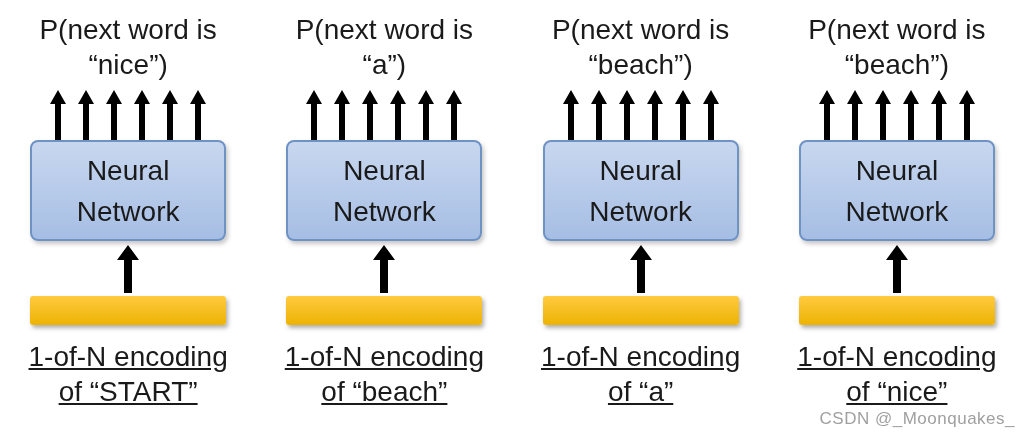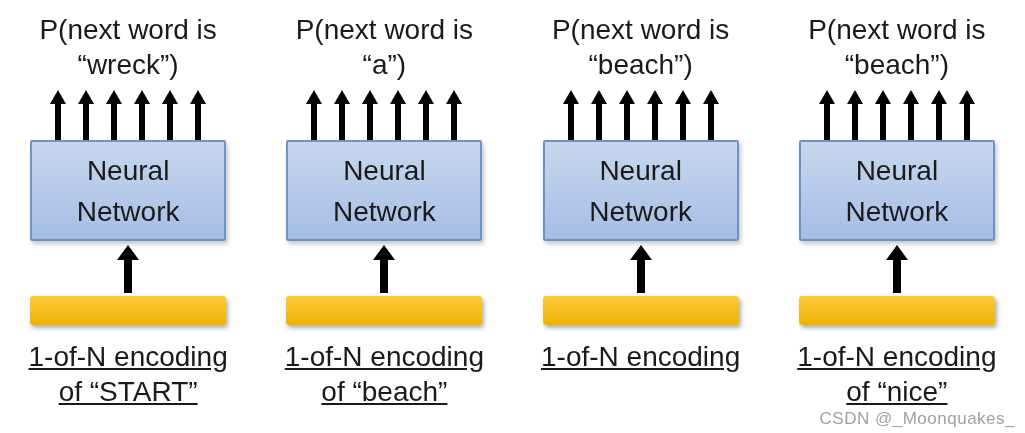--- a/index.html
+++ b/index.html
@@ -46,21 +46,21 @@
     display: flex;
     align-items: flex-end;
     gap: 12px;
   }
   .arrows-out svg { display: block; }
   .arrow-fill { fill: var(--arrow); }
   .nn-box {
     width: 196px;
     height: 101px;
     border: 2px solid var(--box-border);
-    border-radius: 2px;
+    border-radius: 8px;
     background: linear-gradient(to bottom, var(--box-fill-top), var(--box-fill-bottom));
     box-shadow: 2px 3px 4px rgba(130,130,130,0.45);
     display: flex;
     flex-direction: column;
     justify-content: center;
     align-items: center;
     font-size: 28px;
     line-height: 41px;
     text-align: right;
   }
@@ -97,21 +97,21 @@
   }
 </style>
 </head>
 <body>
 
 <div class="diagram">
 
   <div class="panel">
     <div class="prob-label">
       <div>P(next word is</div>
-      <div>“wreck”)</div>
+      <div>“nice”)</div>
     </div>
     <div class="arrows-out">
       <svg width="16" height="50" viewBox="0 0 16 50">
           <polygon class="arrow-fill" points="8,0 16,14 11,14 11,50 5,50 5,14 0,14"></polygon>
         </svg>
       <svg width="16" height="50" viewBox="0 0 16 50">
           <polygon class="arrow-fill" points="8,0 16,14 11,14 11,50 5,50 5,14 0,14"></polygon>
         </svg>
       <svg width="16" height="50" viewBox="0 0 16 50">
           <polygon class="arrow-fill" points="8,0 16,14 11,14 11,50 5,50 5,14 0,14"></polygon>
@@ -213,20 +213,21 @@
       <div>Network</div>
     </div>
     <div class="arrow-in">
       <svg width="22" height="48" viewBox="0 0 22 48">
           <polygon class="arrow-fill" points="11,0 22,15 15,15 15,48 7,48 7,15 0,15"></polygon>
         </svg>
     </div>
     <div class="encoding-bar"></div>
     <div class="encoding-label">
       <div>1-of-N encoding</div>
+      <div>of “a”</div>
     </div>
   </div>
 
   <div class="panel">
     <div class="prob-label">
       <div>P(next word is</div>
       <div>“beach”)</div>
     </div>
     <div class="arrows-out">
       <svg width="16" height="50" viewBox="0 0 16 50">

